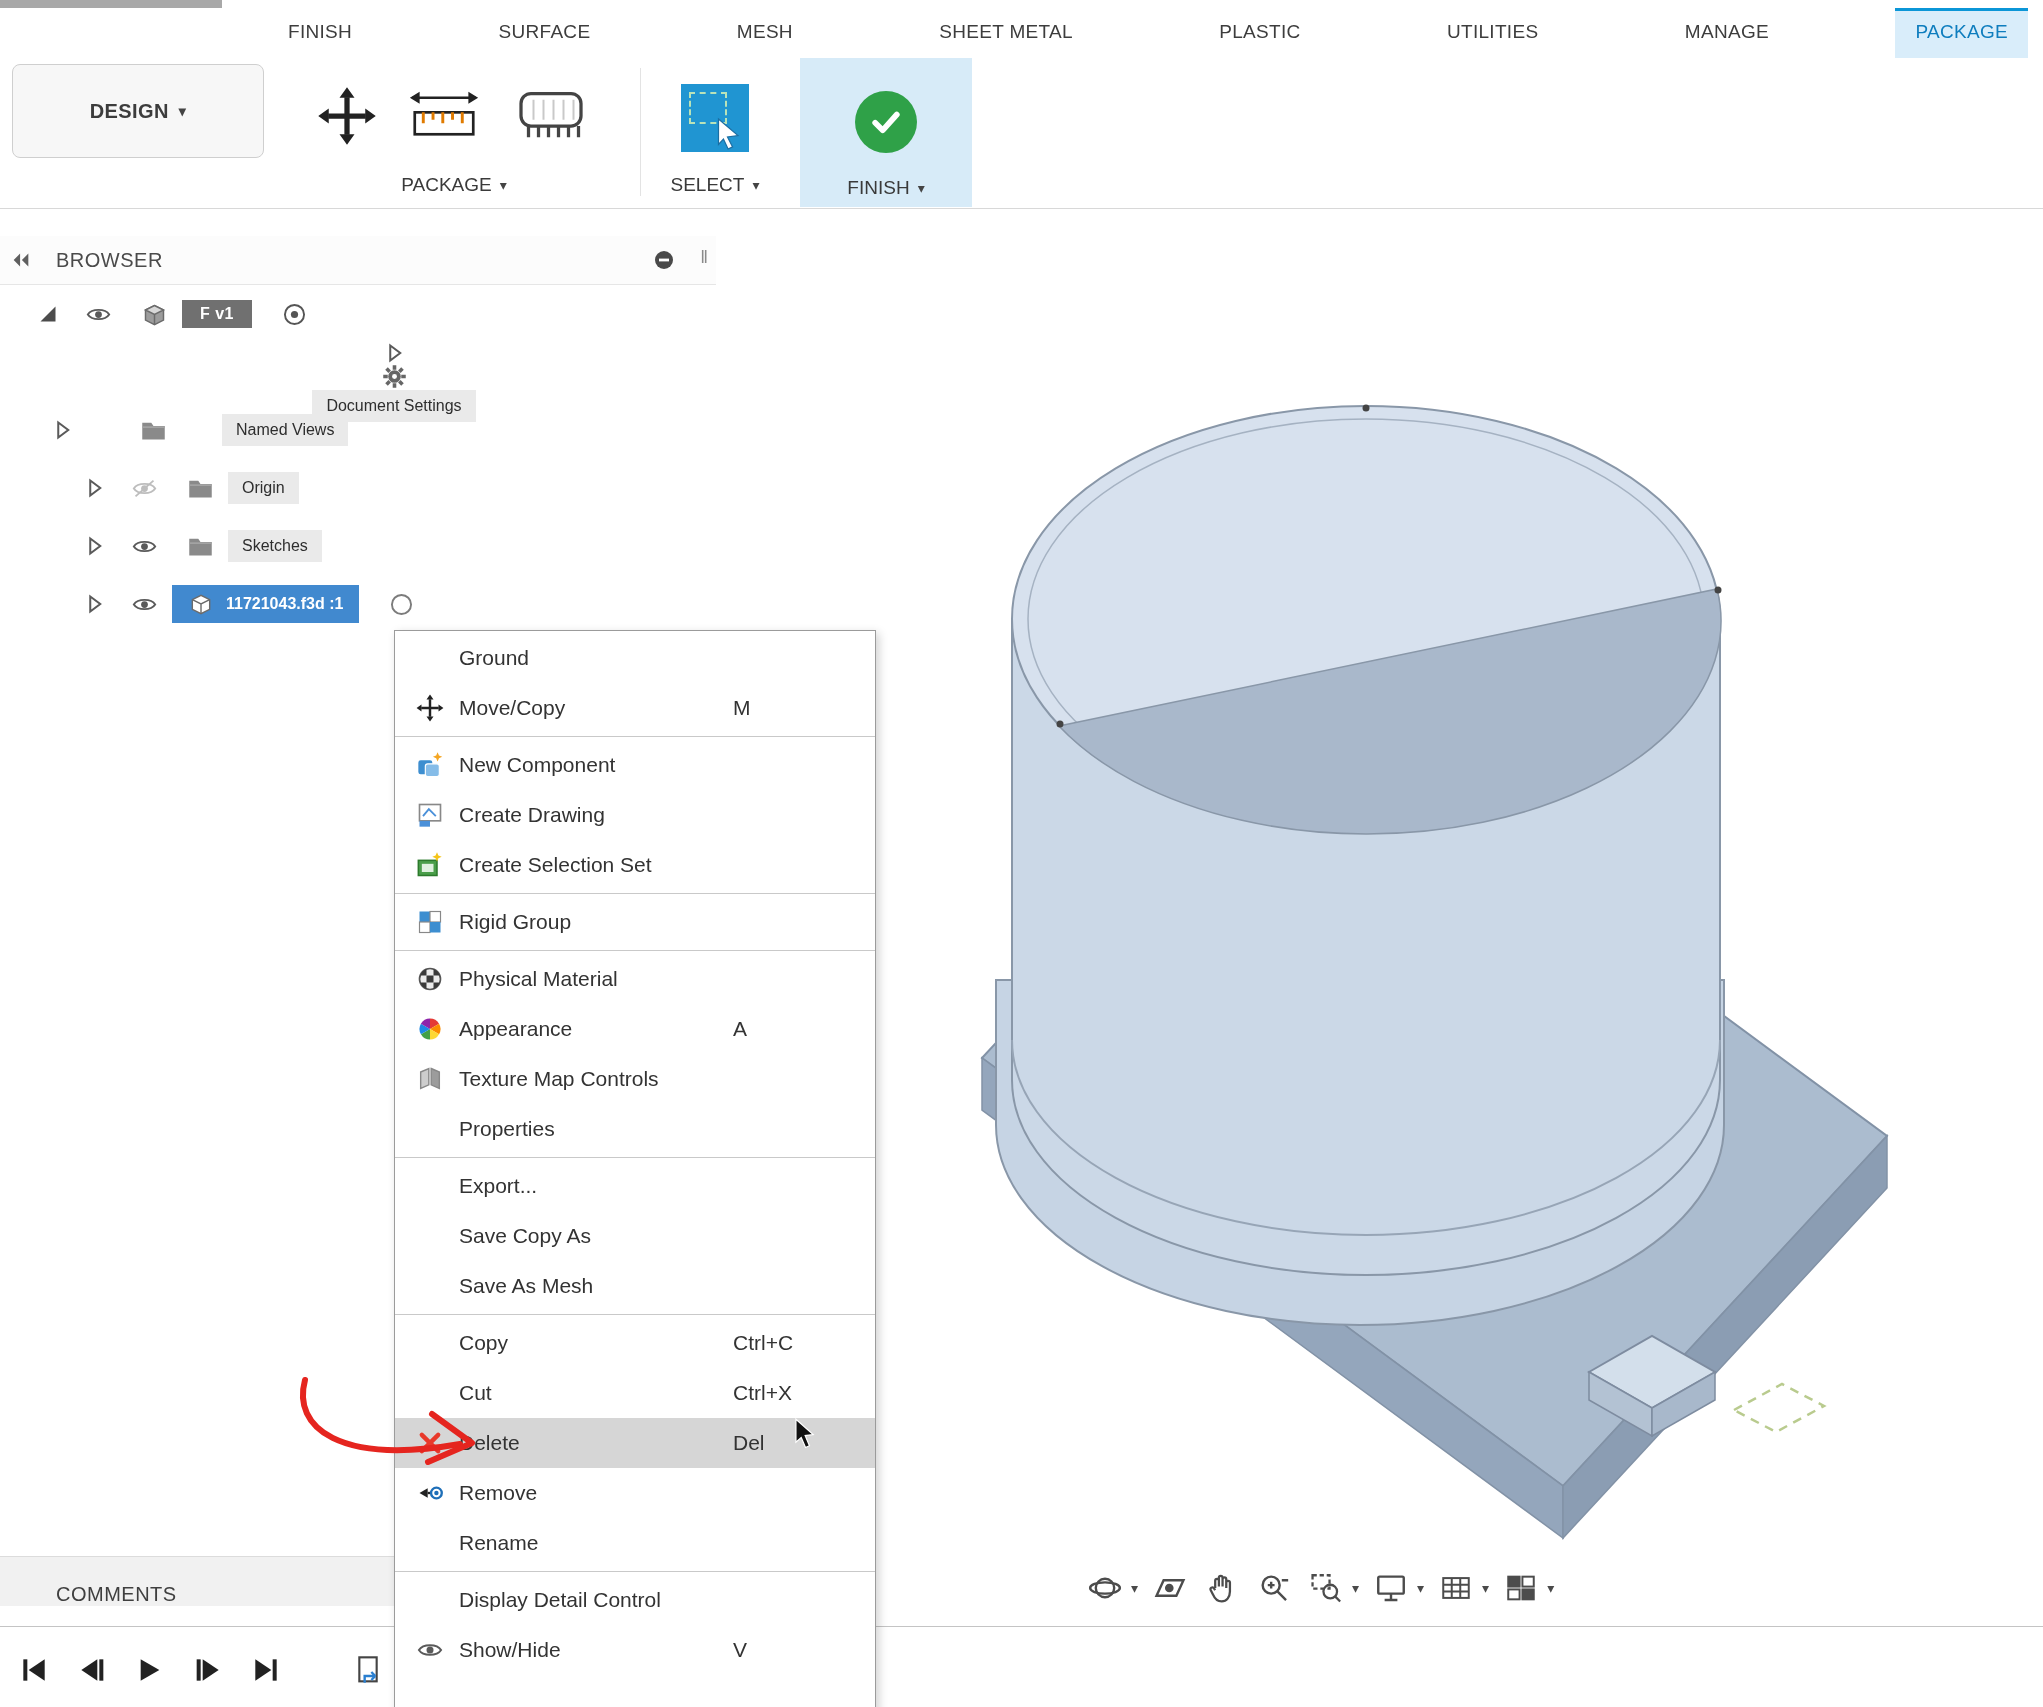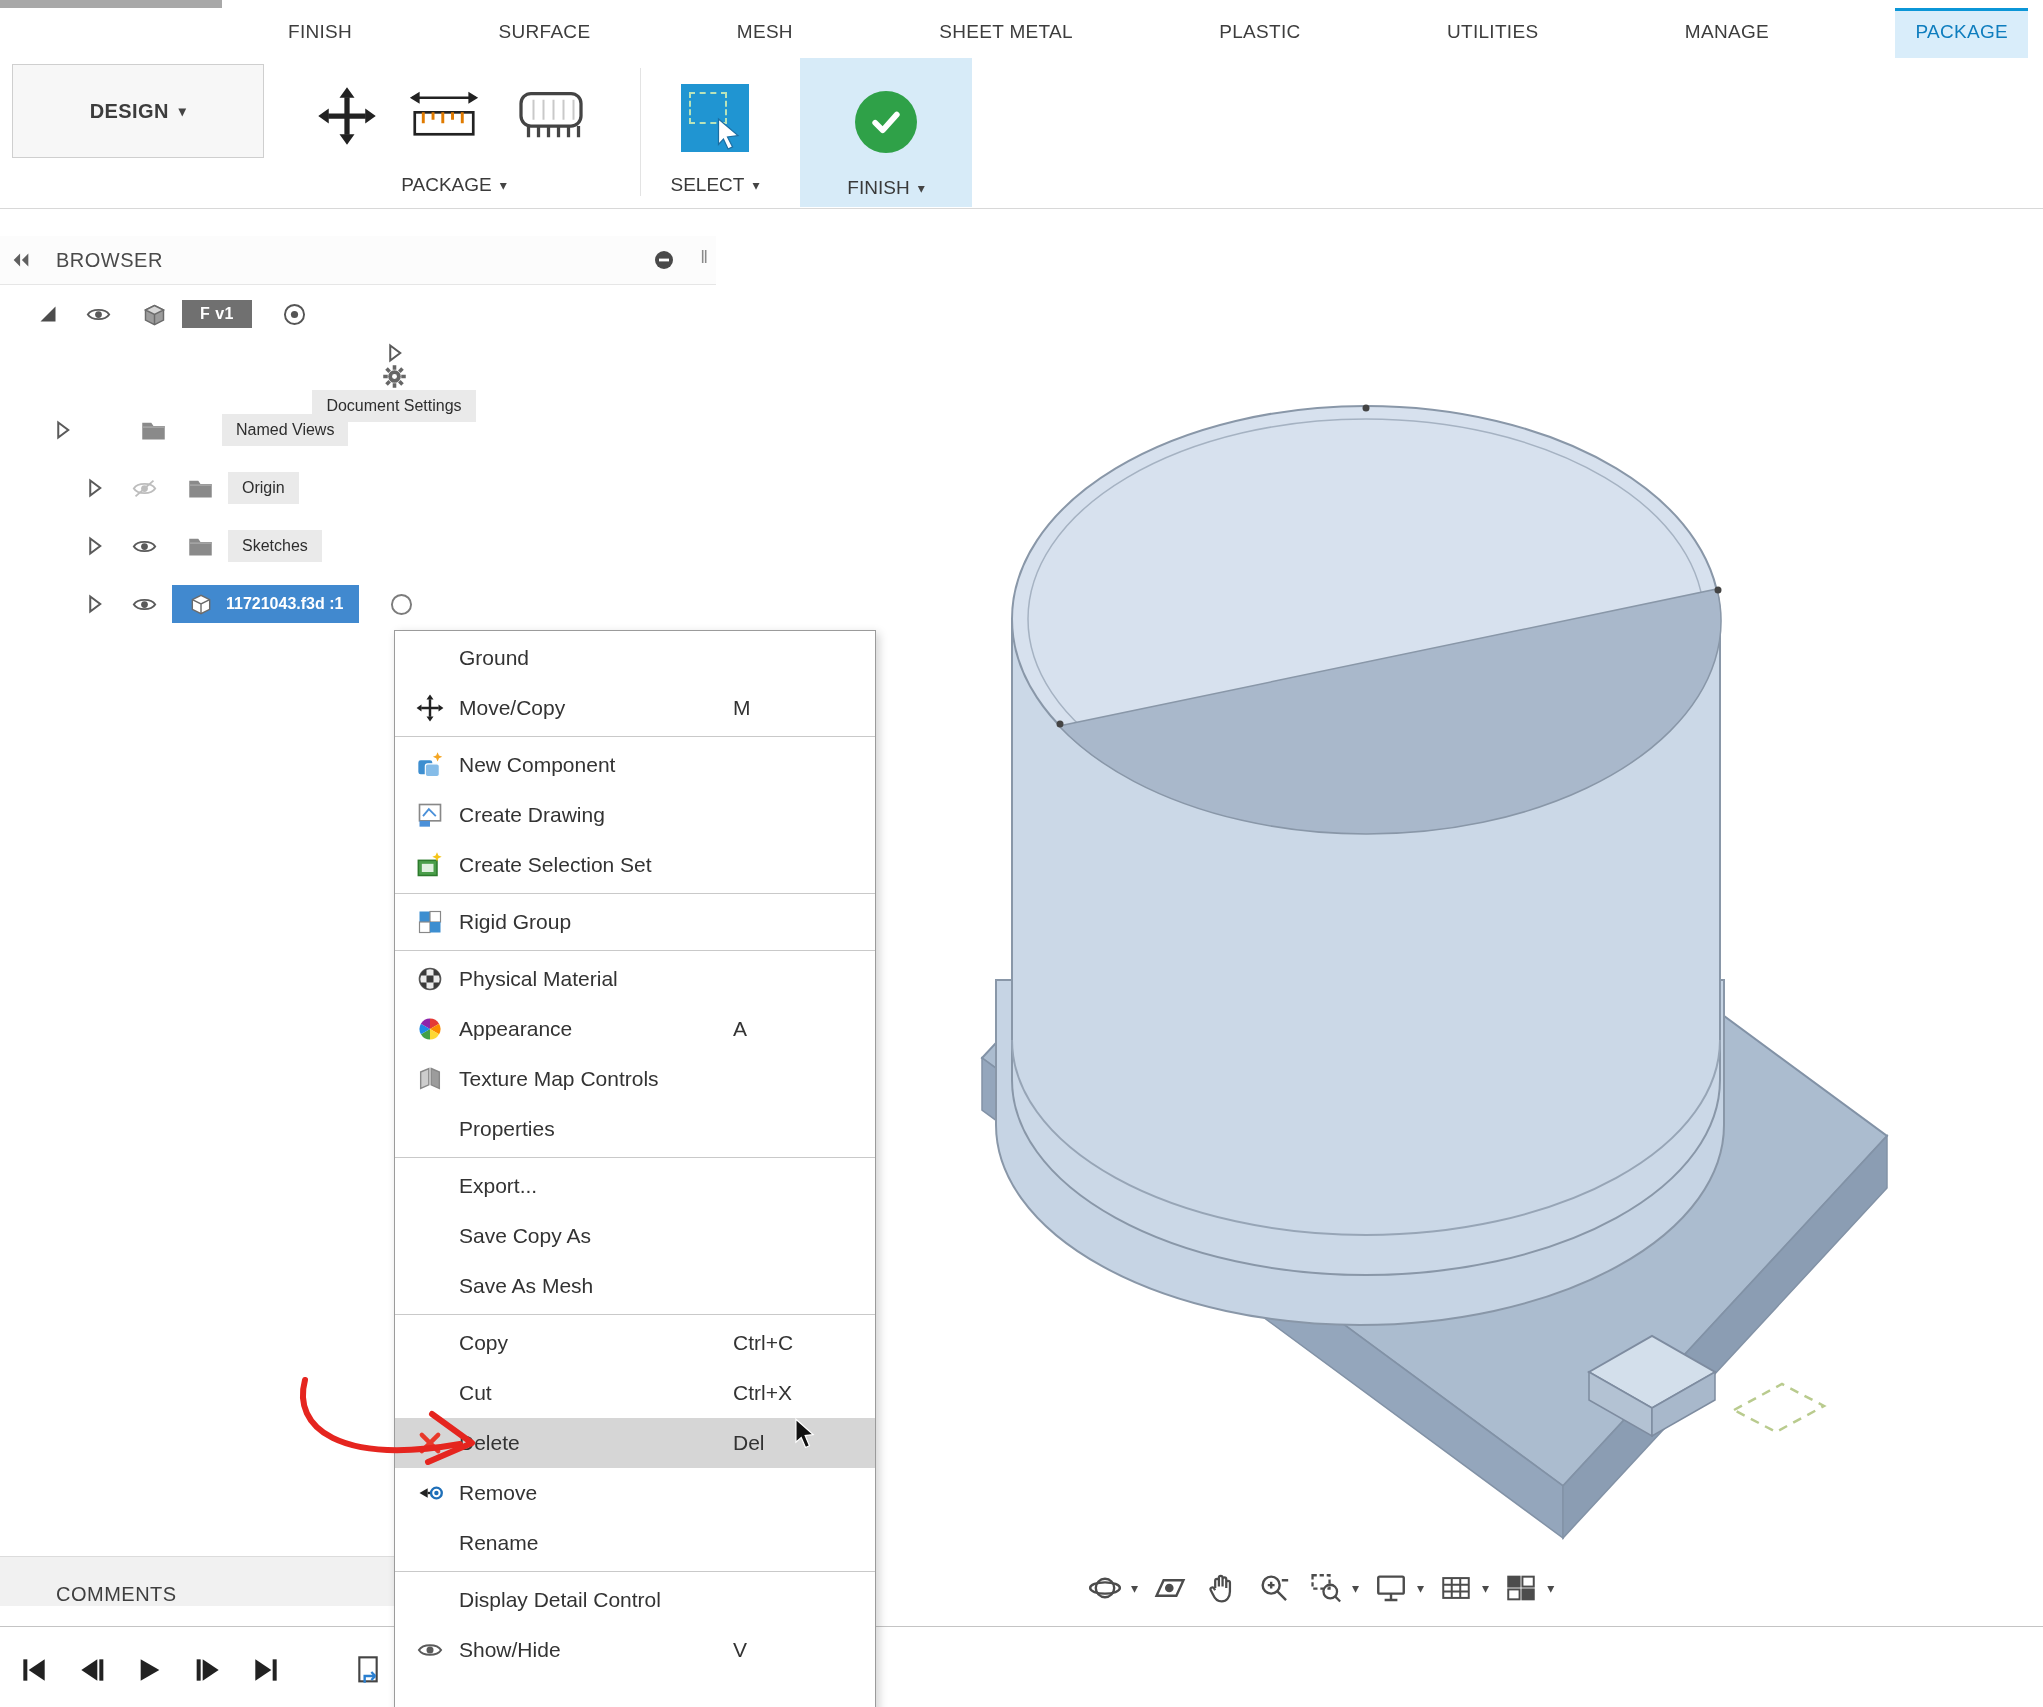--- a/index.html
+++ b/index.html
@@ -10,21 +10,21 @@
   .top-strip{position:absolute;left:0;top:0;width:222px;height:8px;background:#a8a8a8;}
   .tabs-row{position:absolute;left:268px;top:8px;width:1760px;height:50px;display:flex;
             justify-content:space-between;align-items:stretch;}
   .tab{font-size:19px;color:#3d3d3d;padding:13px 20px 10px;letter-spacing:.3px;white-space:nowrap;cursor:default;}
   .tab.active{background:#d9edfa;border-top:3px solid #0b96d7;padding-top:10px;color:#0e7dbe;}
 
   
   .toolbar-row{position:absolute;left:0;top:58px;width:2043px;height:150px;background:#fff;
                border-bottom:1px solid #d8d8d8;}
   .design-btn{position:absolute;left:12px;top:6px;width:252px;height:94px;background:#f7f7f7;
-              border:1px solid #cfcfcf;border-radius:0;font-size:20px;font-weight:700;color:#3c3c3c;
+              border:1px solid #cfcfcf;border-radius:8px;font-size:20px;font-weight:700;color:#3c3c3c;
               letter-spacing:.4px;display:flex;align-items:center;justify-content:center;gap:10px;
               font-family:"Liberation Sans",sans-serif;cursor:default;}
   .caret{font-size:14px;color:#444;}
   .grp{position:absolute;top:4px;height:142px;display:flex;flex-direction:column;align-items:center;
        justify-content:space-between;padding-bottom:8px;box-sizing:border-box;}
   .grp .icons{flex:1;display:flex;align-items:center;gap:28px;}
   .group-label{font-size:19px;color:#3a3a3a;display:flex;align-items:center;gap:8px;white-space:nowrap;}
   .grp-package{left:296px;width:316px;}
   .grp-select{left:652px;width:126px;}
   .grp-finish{left:800px;width:172px;top:0;height:149px;background:#d7ebf8;padding-top:8px;}

